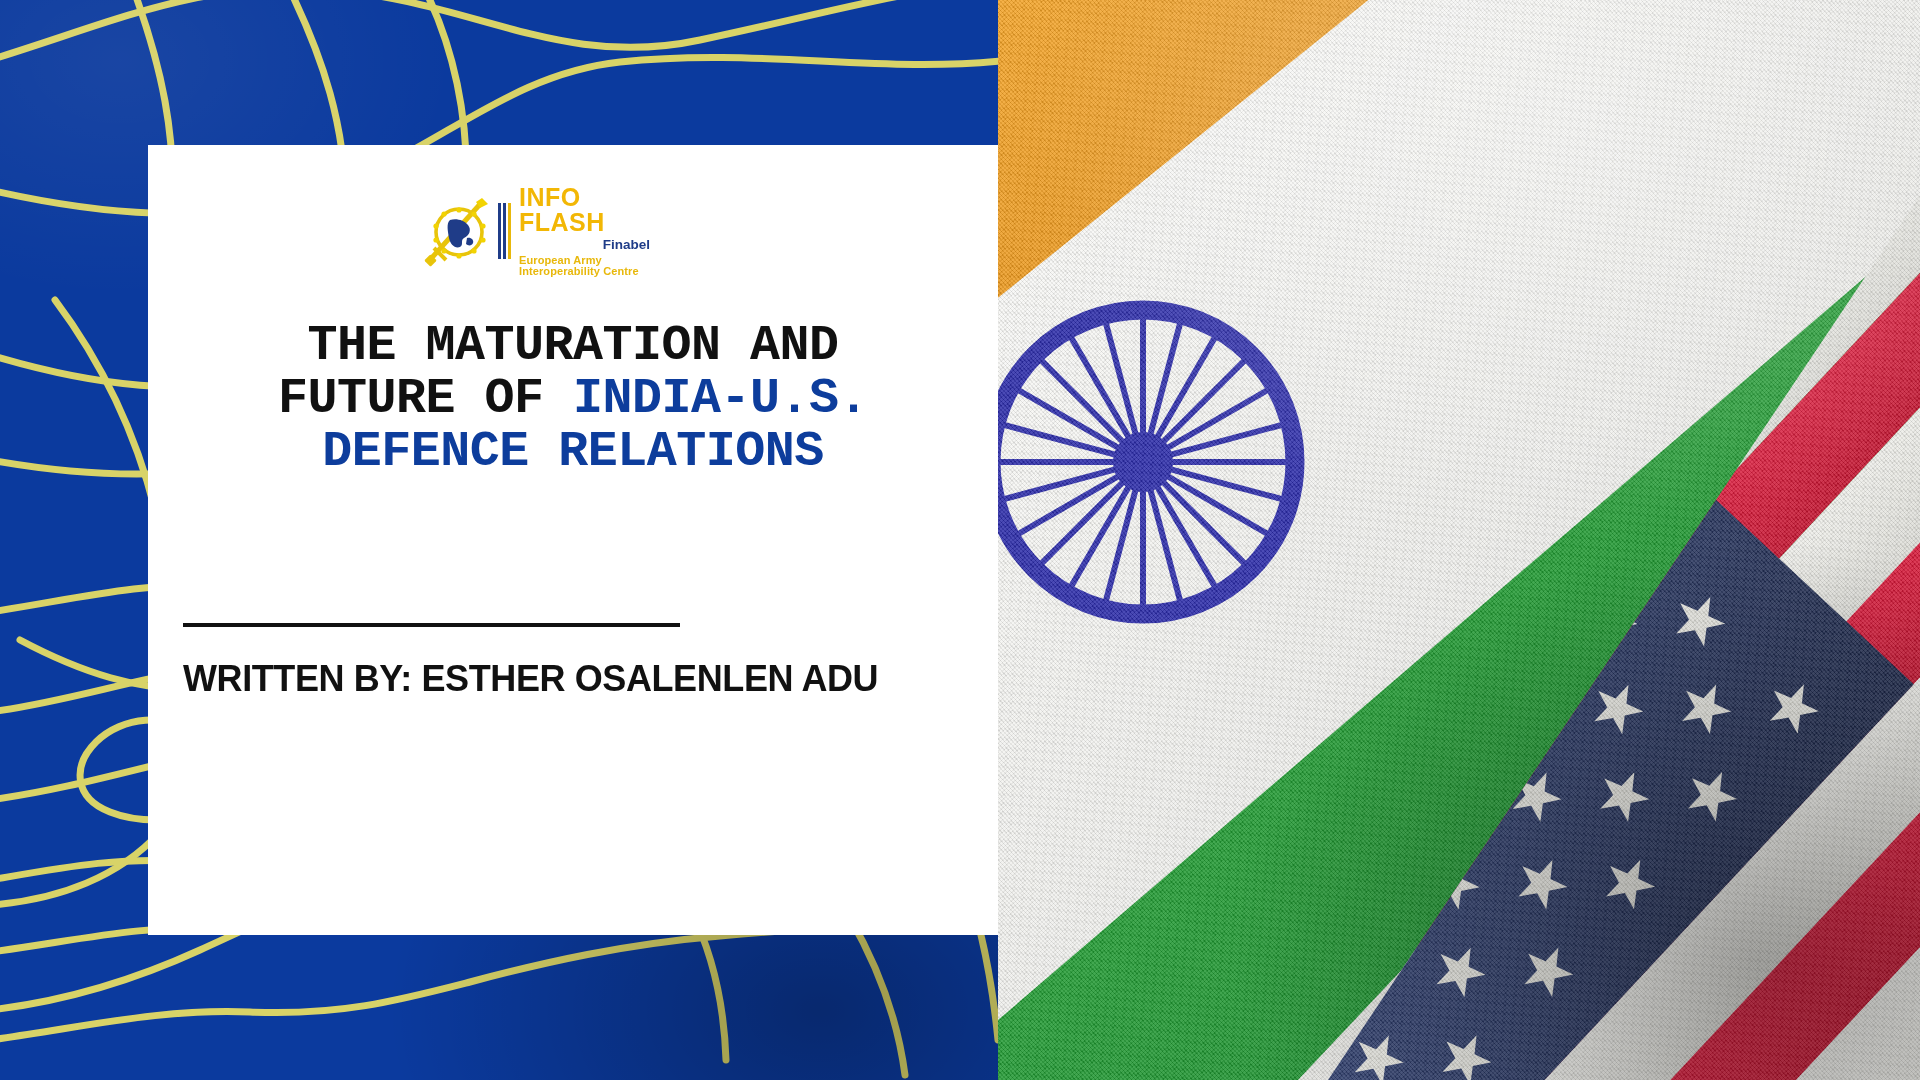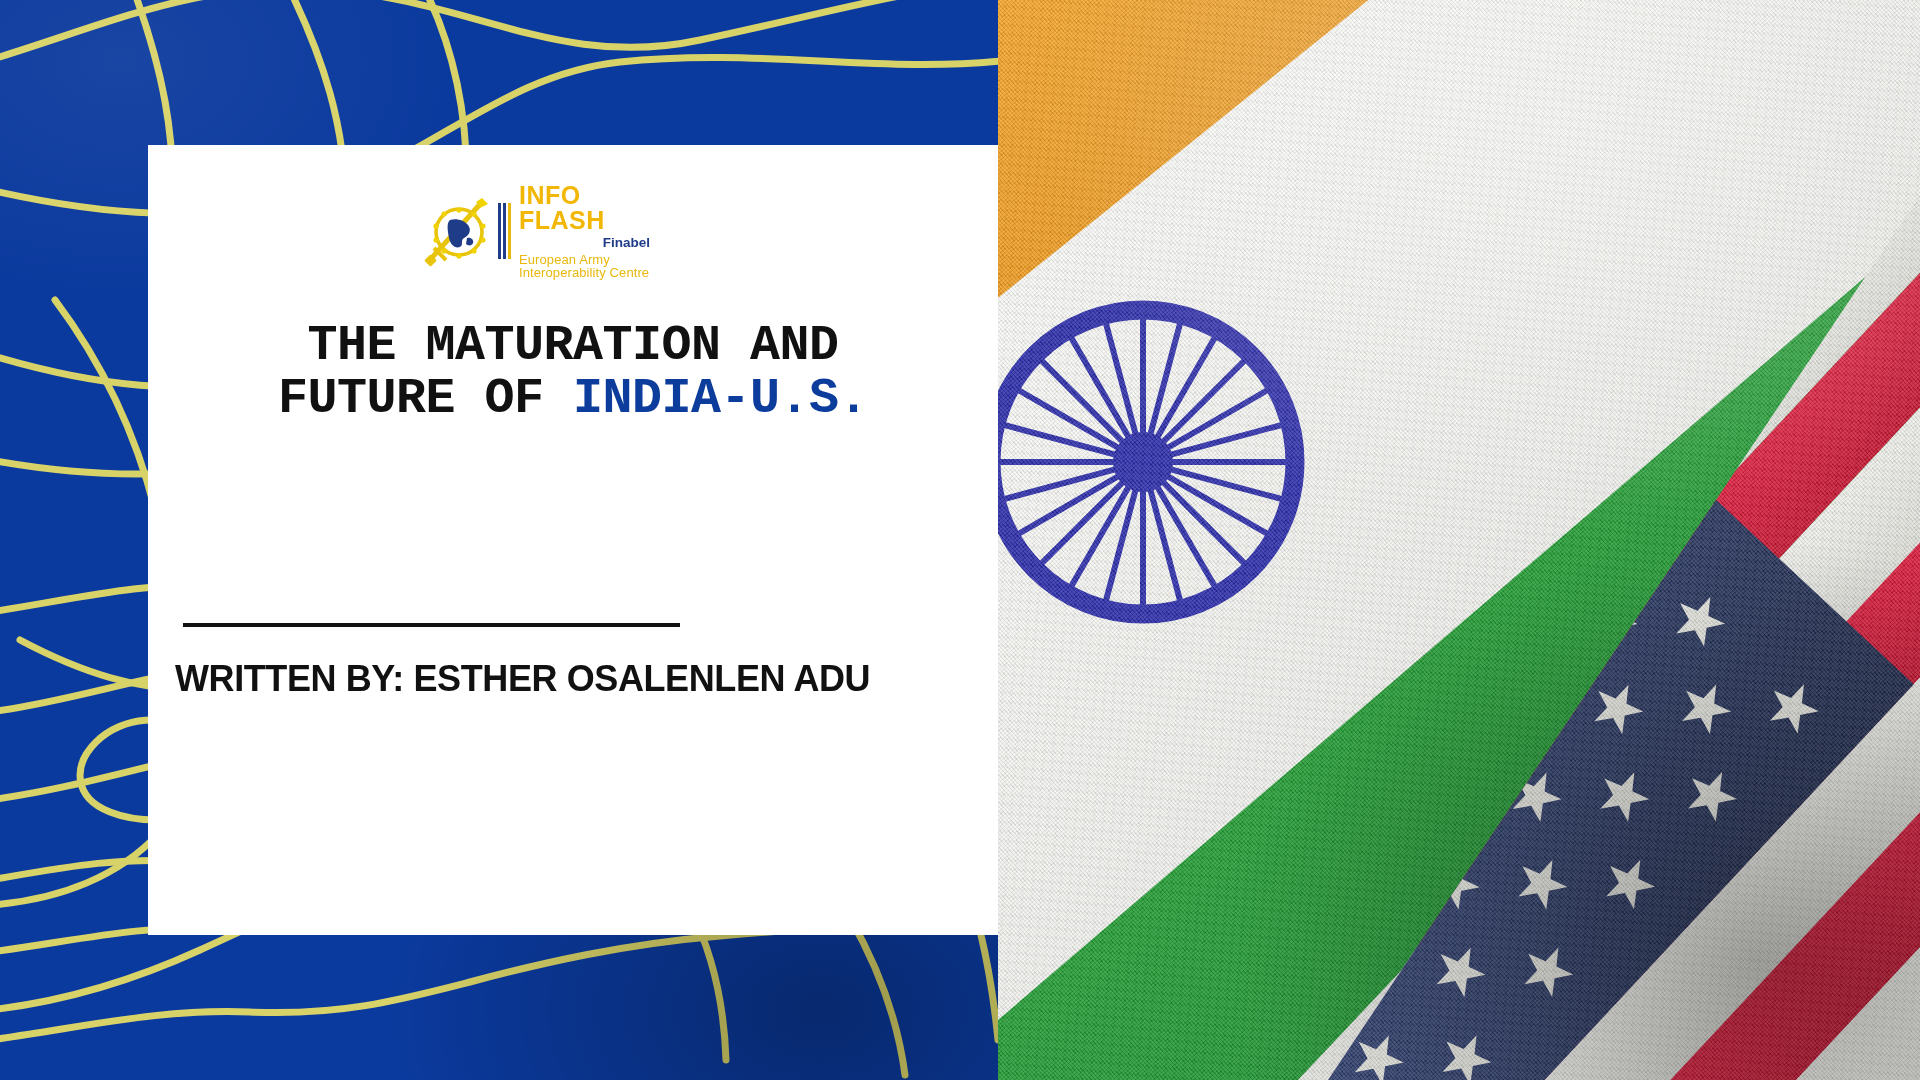--- a/index.html
+++ b/index.html
@@ -127,22 +127,22 @@
     letter-spacing: 0.5px;
   }
   .logo-sub1 {
     font-size: 13.5px;
     font-weight: bold;
     color: #1F3C88;
     margin-top: 3px;
     text-align: right;
   }
   .logo-sub2 {
-    font-size: 13px;
-    font-weight: normal;
+    font-size: 11px;
+    font-weight: bold;
     color: #E8B80B;
     margin-top: 3px;
     letter-spacing: 0.1px;
   }
 
   
   .headline {
     position: absolute;
     left: 0;
     top: 140px;
@@ -168,21 +168,21 @@
     height: 4px;
     background: #111111;
   }
 
   
   .byline {
     position: absolute;
     left: 0;
     top: 513px;
     width: 850px;
-    padding: 0 27px;
+    padding: 0 35px;
     box-sizing: border-box;
     font-size: 36px;
     font-weight: bold;
     letter-spacing: -0.4px;
     color: #111111;
     white-space: nowrap;
   }
 </style>
 </head>
 <body>
@@ -525,20 +525,21 @@
       <div class="logo-text">
         <div class="logo-title">INFO FLASH</div>
         <div class="logo-sub1">Finabel</div>
         <div class="logo-sub2">European Army Interoperability Centre</div>
       </div>
     </div>
 
     <h1 class="headline">
       <span>THE MATURATION AND</span><br>
       <span>FUTURE OF </span><span class="accent">INDIA-U.S.</span><br>
+      <span class="accent">DEFENCE RELATIONS</span>
     </h1>
 
     <div class="divider"></div>
 
     <div class="byline">WRITTEN BY: ESTHER OSALENLEN ADU</div>
 
   </div>
 
 </div>
 

